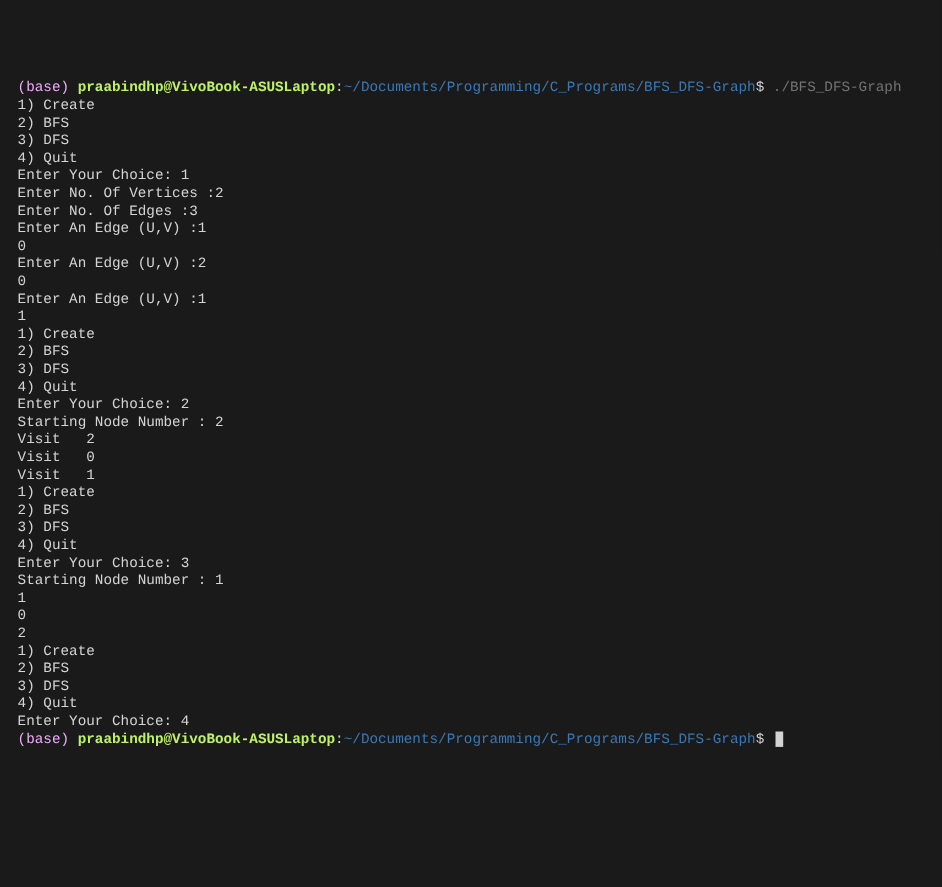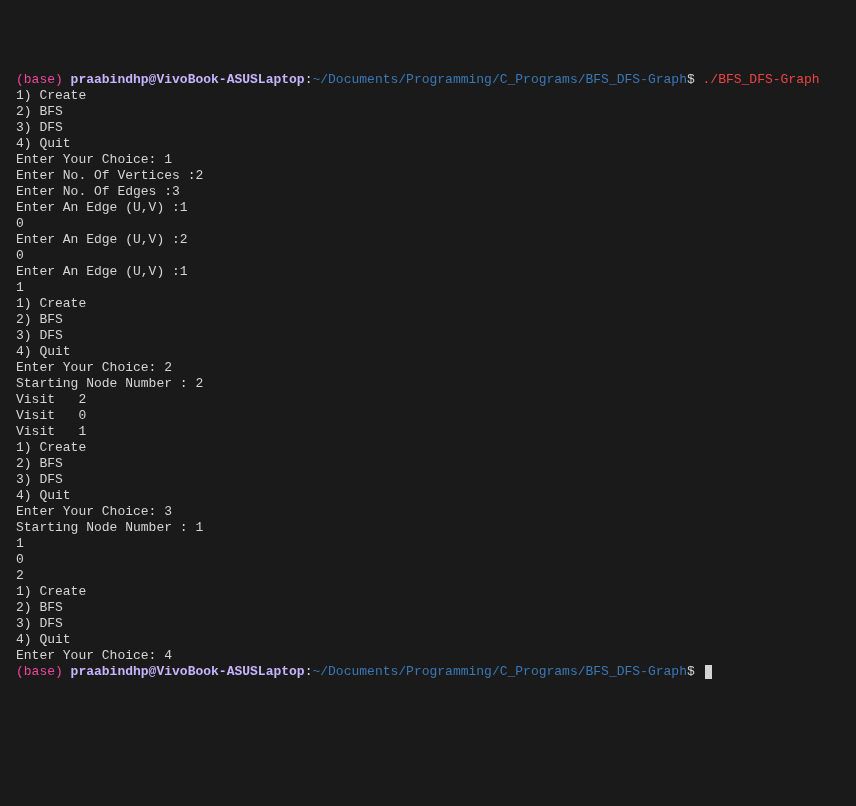--- a/index.html
+++ b/index.html
@@ -8,26 +8,26 @@
       color: #d4d4d4;
       font-family: 'Consolas', 'Courier New', monospace;
       font-size: 13px;
       line-height: 16px;
       padding: 8px 16px;
       white-space: pre;
       width: 856px;
       height: 806px;
       overflow: hidden;
     }
-    .env { color: #ec4899; }
-    .user-host { color: #c4b5fd; font-weight: bold; }
+    .env { color: #f0abfc; }
+    .user-host { color: #bef264; font-weight: bold; }
     .colon { color: #d4d4d4; }
     .path { color: #3b78b5; font-weight: normal; }
     .dollar { color: #d4d4d4; }
-    .cmd { color: #ef4444; }
+    .cmd { color: #737373; }
     .line { display: block; }
     .cursor {
       display: inline-block;
       width: 7px;
       height: 14px;
       background: #d4d4d4;
       vertical-align: text-bottom;
       margin-left: 2px;
     }
   </style>

